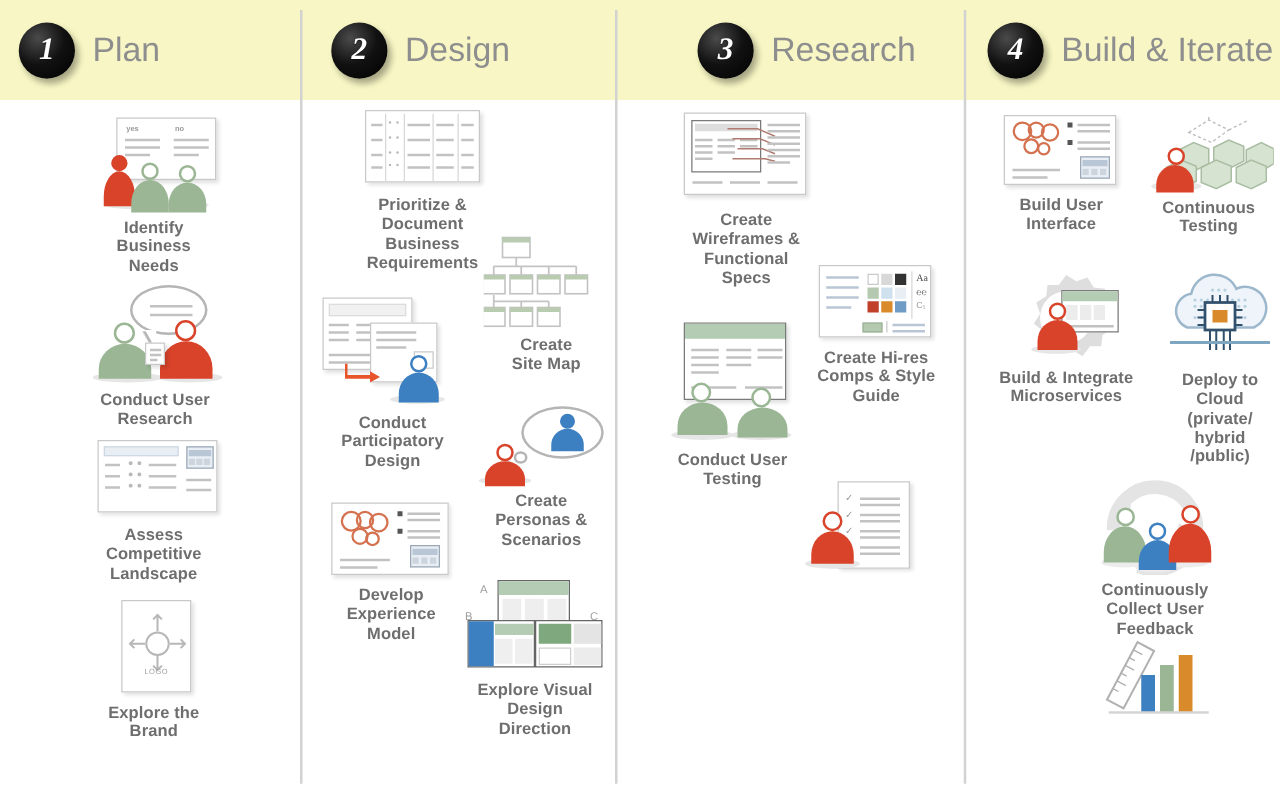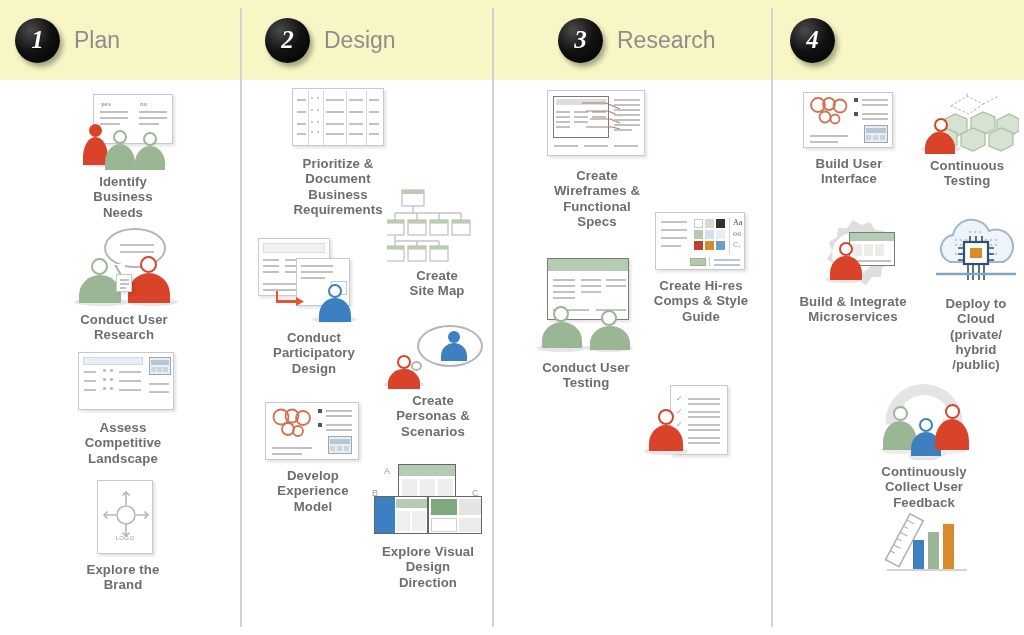--- a/index.html
+++ b/index.html
@@ -20,21 +20,21 @@
   .badge {
     width: 45px; height: 45px; border-radius: 50%;
     background: radial-gradient(circle at 34% 28%, #4a4a4a 0%, #111 48%, #000 100%);
     box-shadow: 3px 4px 5px rgba(0,0,0,0.33);
     color: #fff; font-size: 25px; font-weight: bold; font-style: italic;
     font-family: "Liberation Serif", serif;
     display: flex; align-items: center; justify-content: center;
     flex: none; text-shadow: 0 1px 1px rgba(0,0,0,.6);
   }
   .phase-title {
-    margin-left: 14px; font-size: 23px; color: #8e8e8e;
+    margin-left: 14px; font-size: 27px; color: #8e8e8e;
     font-family: "Liberation Sans", sans-serif; white-space: nowrap; text-align: center;
   }
 
   
   .divider {
     position: absolute; top: 8px; width: 2px; height: 619px;
     background: #d2d2d2;
   }
 
   
@@ -86,20 +86,21 @@
   <div class="phase-head" style="left:265px;">
     <div class="badge">2</div>
     <div class="phase-title">Design</div>
   </div>
   <div class="phase-head" style="left:558px;">
     <div class="badge">3</div>
     <div class="phase-title">Research</div>
   </div>
   <div class="phase-head" style="left:790px;">
     <div class="badge">4</div>
+    <div class="phase-title">Build &amp; Iterate</div>
   </div>
 
   <div class="divider" style="left:240px;"></div>
   <div class="divider" style="left:492px;"></div>
   <div class="divider" style="left:771px;"></div>
 
   <div class="item" style="left:48px; top:92px; width:150px;">
     <div class="icon" style="width:104px;height:78px;">
       <div class="doc" style="position:absolute;left:22px;top:2px;width:80px;height:50px;">
         <div style="position:absolute;left:7px;top:6px;font-size:6px;color:#9b9b9b;font-weight:bold;">yes</div>

